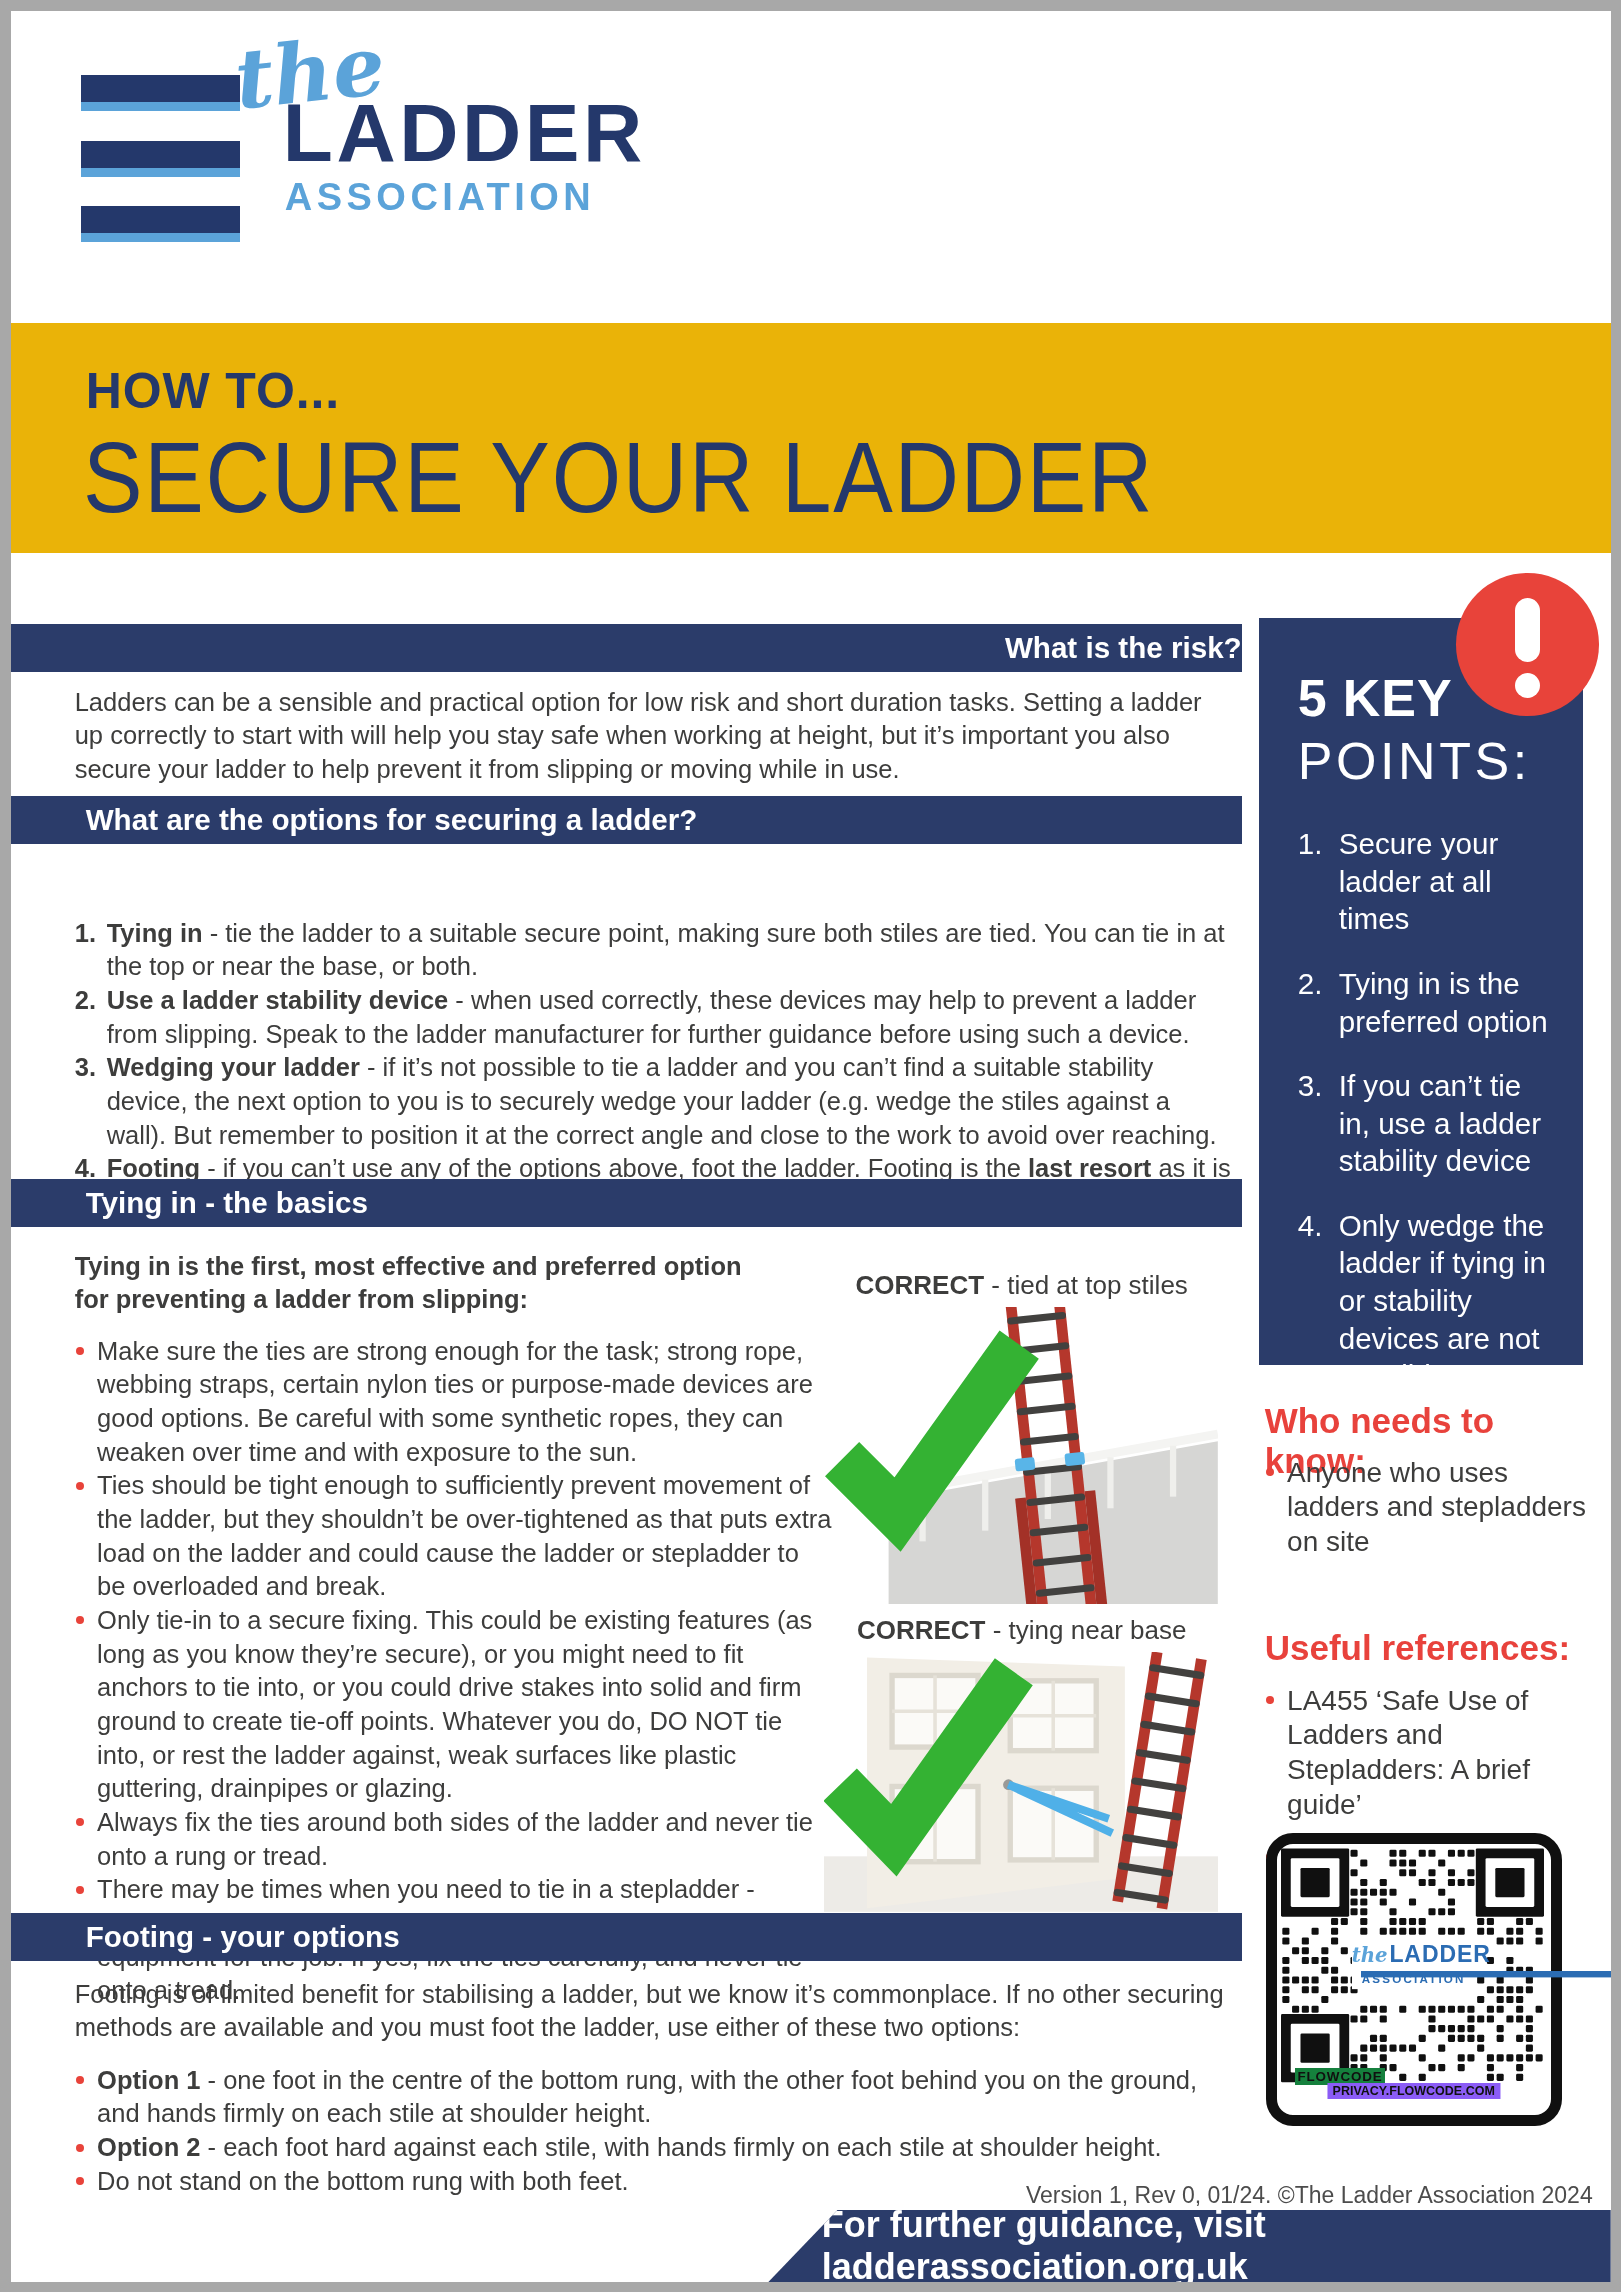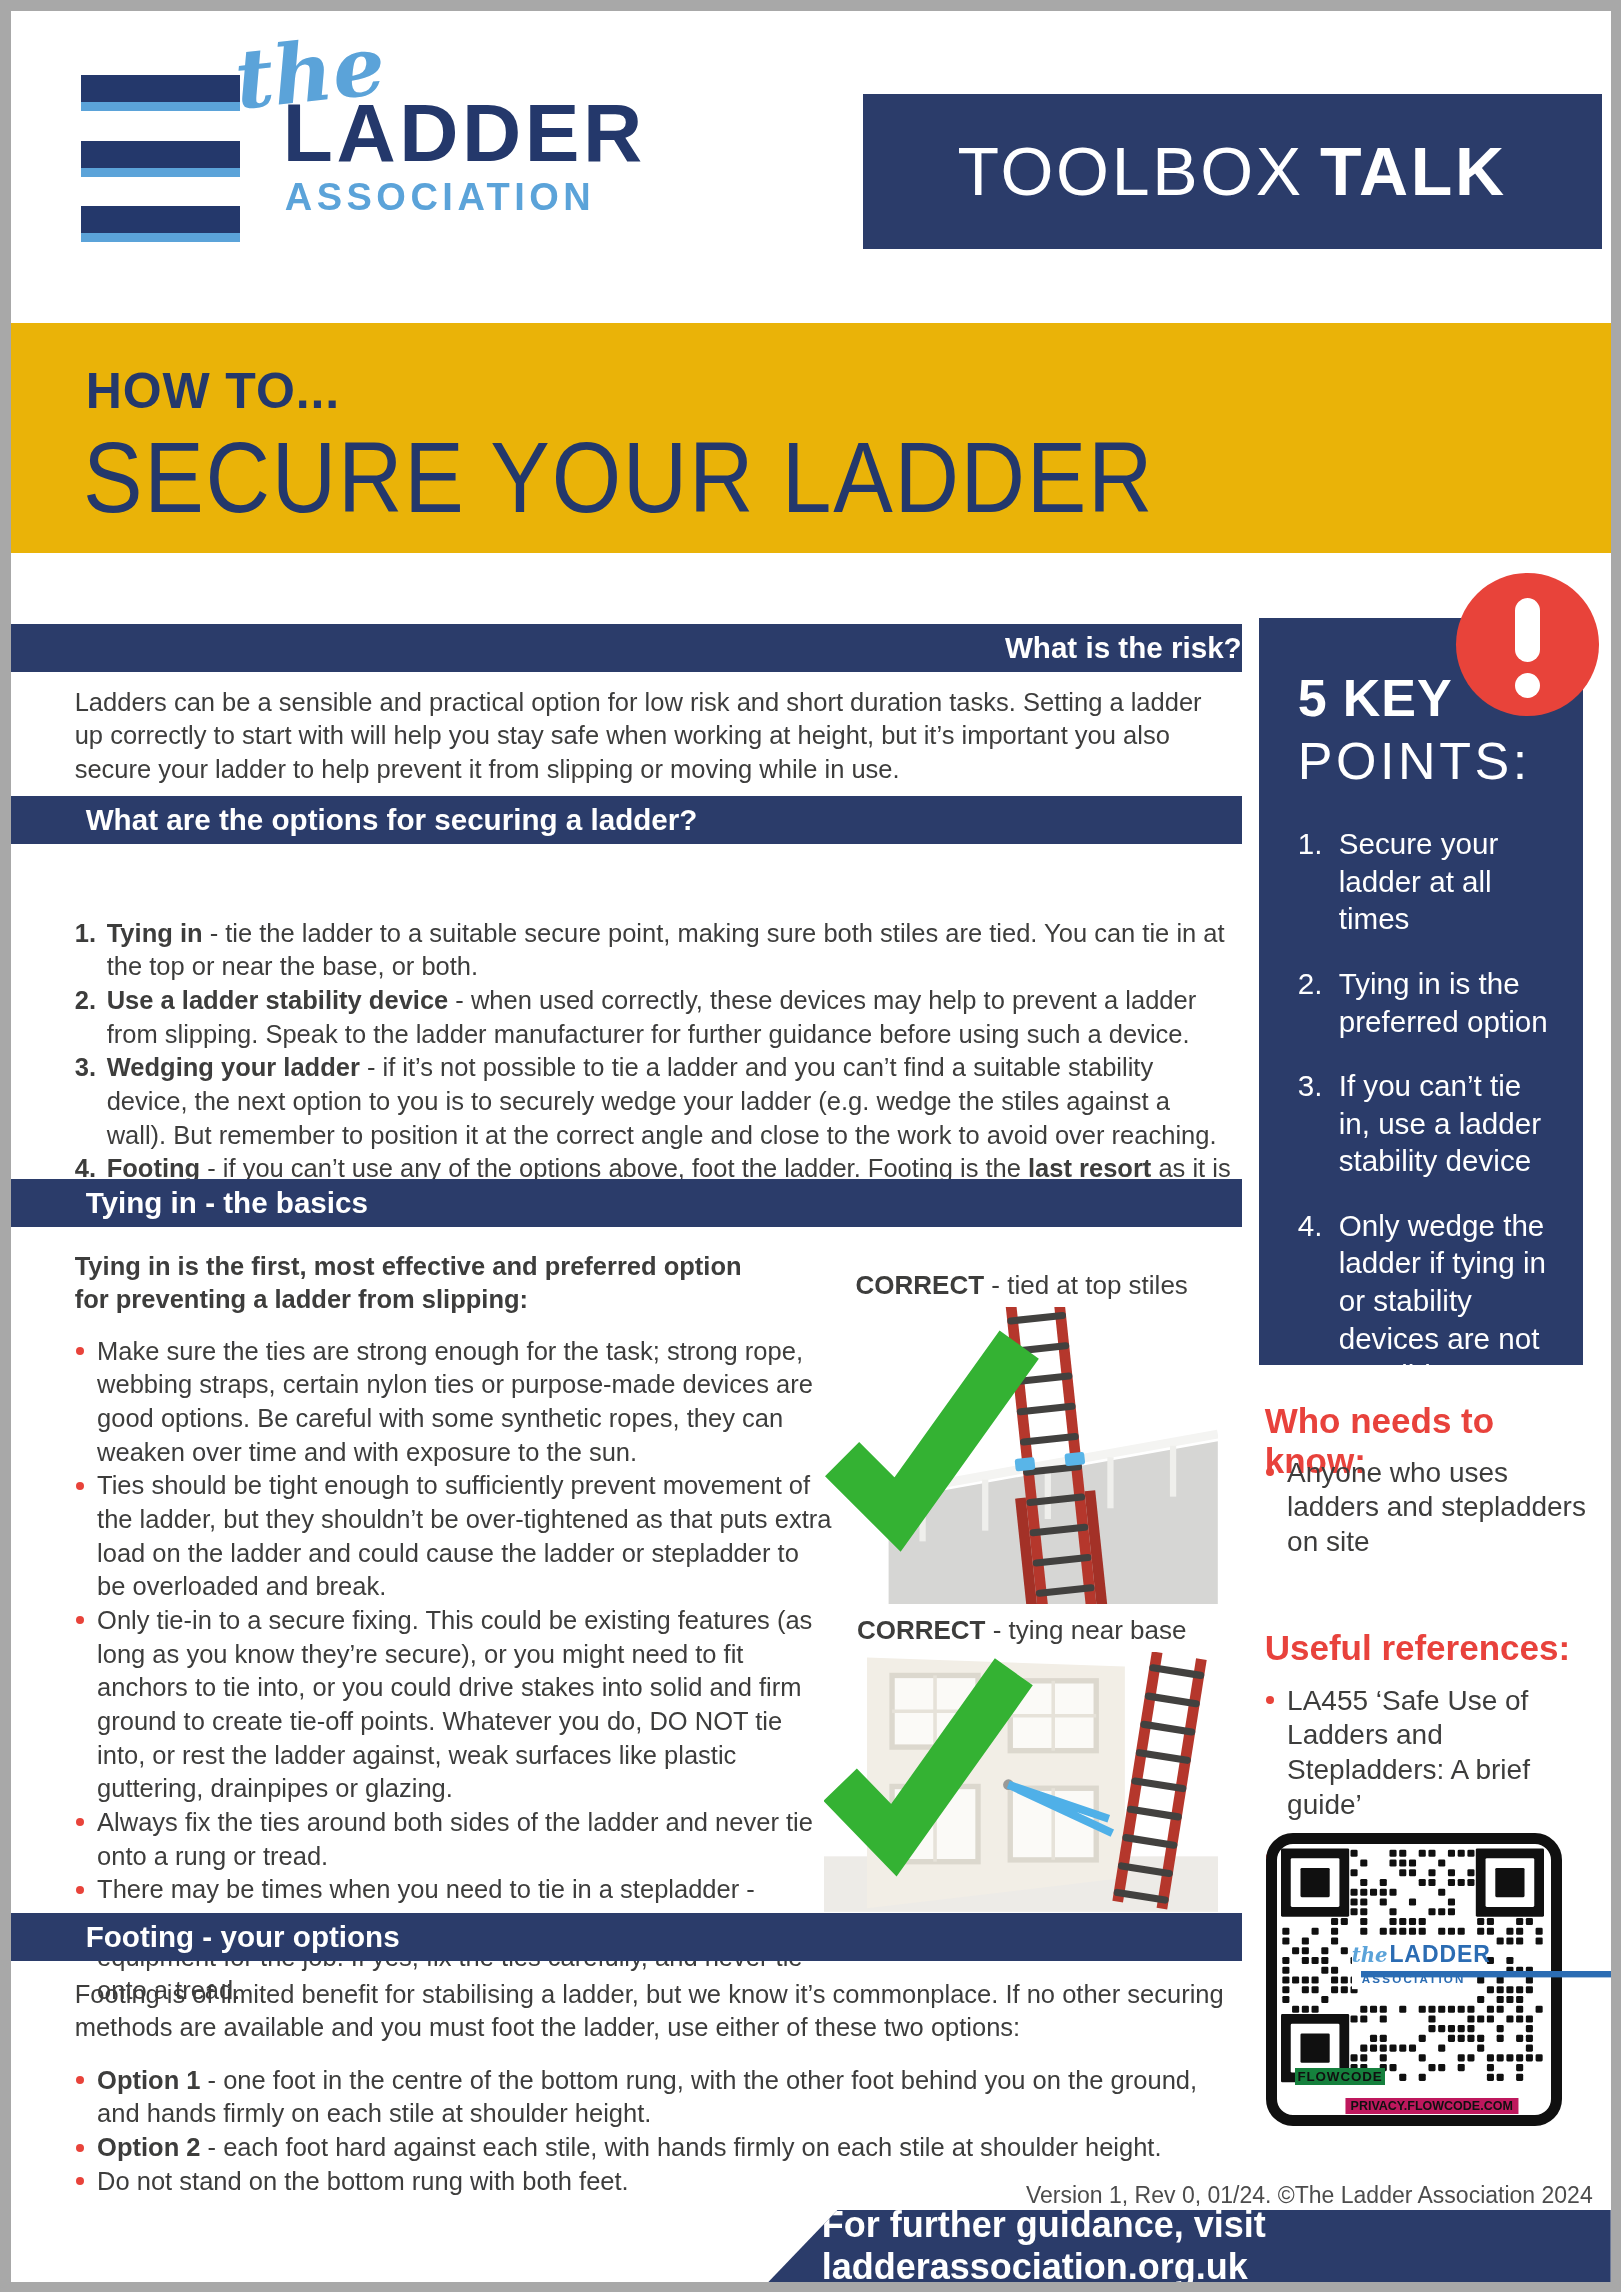--- a/index.html
+++ b/index.html
@@ -81,22 +81,22 @@
       border:11.6px solid #101010;border-radius:27px;box-sizing:border-box;}
   .qr svg{position:absolute;left:4.5px;top:4.5px;}
   .qr-logo{position:absolute;left:50%;top:44%;transform:translate(-50%,-50%);background:#fff;
            width:124px;padding:3.6px 0;text-align:center;}
   .qr-logo .t{font-family:"DejaVu Serif",serif;font-style:italic;font-weight:bold;font-size:19.7px;color:#5ba3d9;margin-right:1.8px;}
   .qr-logo .l{font-size:23px;font-weight:bold;color:#2b6cb3;letter-spacing:0.9px;}
   .qr-logo .bar{height:5.4px;background:#2b6cb3;margin:3.6px 9px 0 9px;}
   .qr-logo .a{font-size:11.6px;font-weight:bold;color:#2b6cb3;letter-spacing:2.2px;margin-top:4.5px;}
   .qr-flow{position:absolute;left:18px;bottom:30px;font-size:13.4px;font-weight:bold;color:#101010;
            letter-spacing:0.9px;background:#15803d;padding:0.9px 2.7px;}
-  .qr-priv{position:absolute;left:50%;bottom:1px;transform:translateX(-50%);font-size:12.5px;font-weight:bold;
-           color:#101010;background:#be185d;padding:0.9px 5.4px;white-space:nowrap;margin-left:18px;}
+  .qr-priv{position:absolute;left:50%;bottom:16px;transform:translateX(-50%);font-size:12.5px;font-weight:bold;
+           color:#101010;background:#8b5cf6;padding:0.9px 5.4px;white-space:nowrap;}
 </style>
 </head>
 <body>
 
 <div class="page">
 
   <div class="logo">
     <div class="logo-bars">
       <div class="grp">
           <div class="navy"></div>
@@ -109,24 +109,20 @@
       <div class="grp" style="margin-bottom:0;">
           <div class="navy"></div>
           <div class="lblue"></div>
         </div>
     </div>
     <div class="logo-the">the</div>
     <div class="logo-ladder">LADDER</div>
     <div class="logo-assoc">ASSOCIATION</div>
   </div>
 
-  <div class="toolbox">
-    <span class="light">TOOLBOX</span>
-    <span class="bold">TALK</span>
-  </div>
 
   <div class="banner">
     <div class="kicker">HOW TO...</div>
     <div class="title">SECURE YOUR LADDER</div>
   </div>
 
   <div class="bar" style="top:613px;text-align:right;">What is the risk?</div>
   <div class="para txt" style="top:675px;">Ladders can be a sensible and practical option for low risk and short duration tasks. Setting a ladder up correctly to start with will help you stay safe when working at height, but it’s important you also secure your ladder to help prevent it from slipping or moving while in use.</div>
 
   <div class="bar" style="top:785px;">What are the options for securing a ladder?</div>

